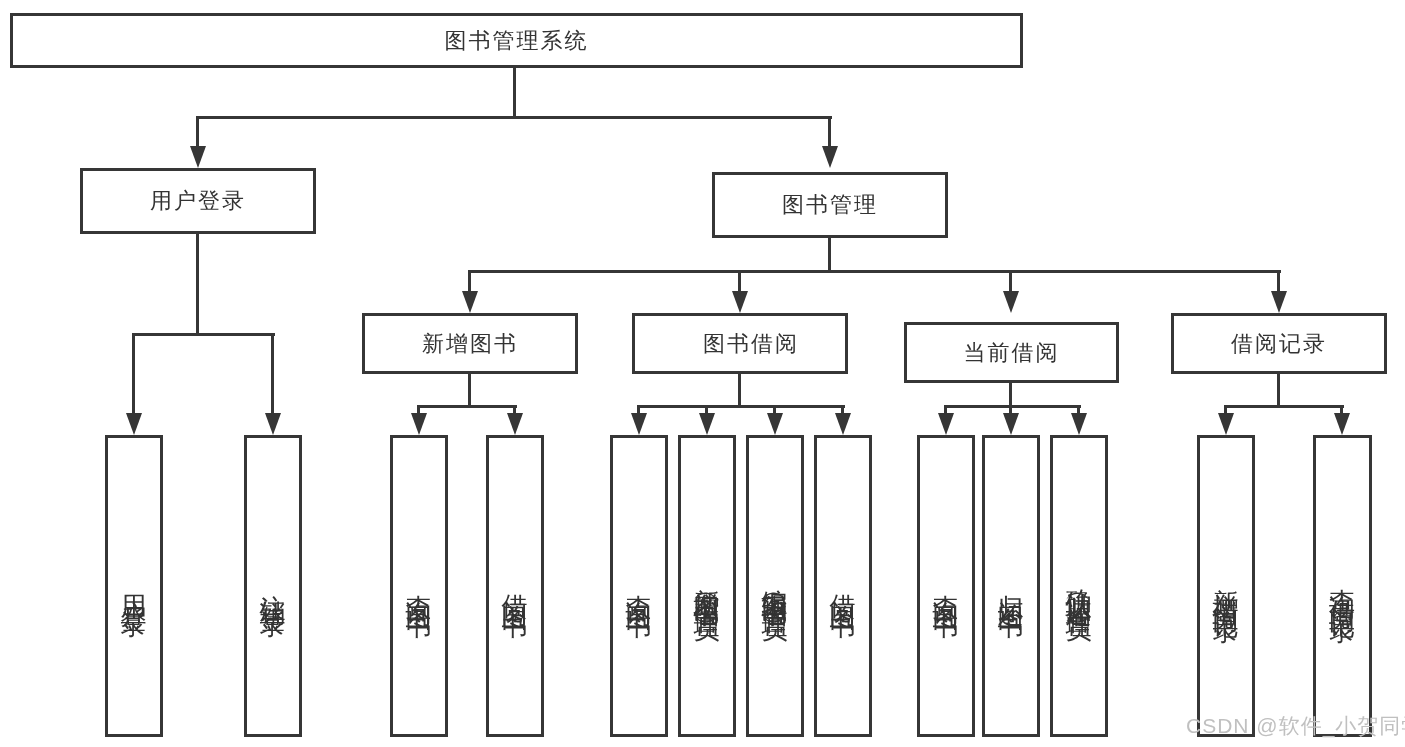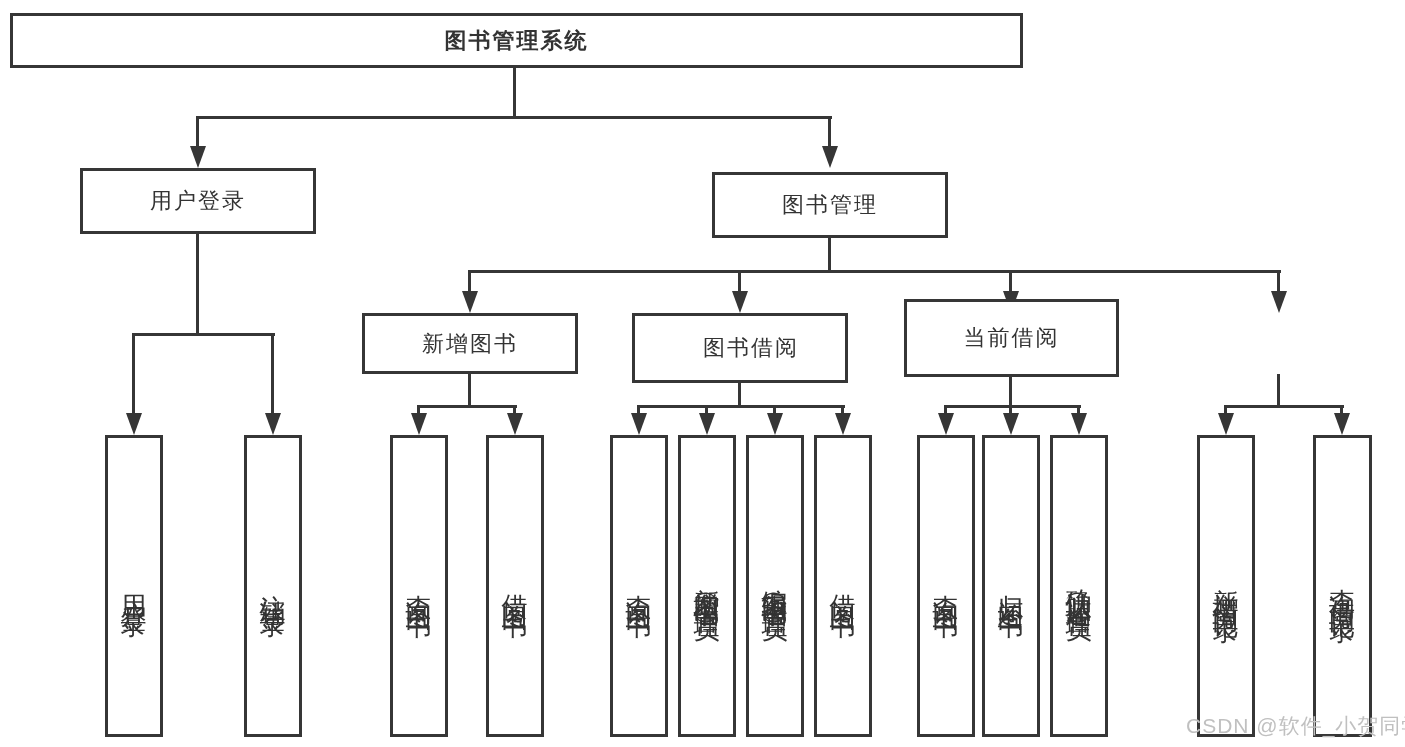--- a/index.html
+++ b/index.html
@@ -25,39 +25,42 @@
   .watermark{
     position:absolute;left:1186px;top:712px;z-index:5;
     font-size:21px;color:#c0c0c0;letter-spacing:1px;white-space:nowrap;
   }
 </style>
 </head>
 <body>
 
 <div id="canvas">
 
-  <div class="box" style="left:10px;top:13px;width:1013px;height:55px;font-weight:bold;">
+  <div class="box" style="left:10px;top:13px;width:1013px;height:55px;">
     <span class="hlabel">图书管理系统</span>
   </div>
 
   <div class="box" style="left:80px;top:168px;width:236px;height:66px;">
     <span class="hlabel">用户登录</span>
   </div>
   <div class="box" style="left:712px;top:172px;width:236px;height:66px;">
     <span class="hlabel">图书管理</span>
   </div>
 
   <div class="box" style="left:362px;top:313px;width:216px;height:61px;">
     <span class="hlabel">新增图书</span>
   </div>
-  <div class="box" style="left:632px;top:313px;width:216px;height:70px;padding-left:22px;">
+  <div class="box" style="left:632px;top:313px;width:216px;height:61px;padding-left:22px;">
     <span class="hlabel">图书借阅</span>
   </div>
-  <div class="box" style="left:904px;top:299px;width:215px;height:78px;">
+  <div class="box" style="left:904px;top:322px;width:215px;height:61px;">
     <span class="hlabel">当前借阅</span>
+  </div>
+  <div class="box" style="left:1171px;top:313px;width:216px;height:61px;">
+    <span class="hlabel">借阅记录</span>
   </div>
 
   <div class="box" style="left:105px;top:435px;width:58px;height:302px;">
     <span class="vlabel">用户登录</span>
   </div>
   <div class="box" style="left:244px;top:435px;width:58px;height:302px;">
     <span class="vlabel">注销登录</span>
   </div>
 
   <div class="box" style="left:390px;top:435px;width:58px;height:302px;">

